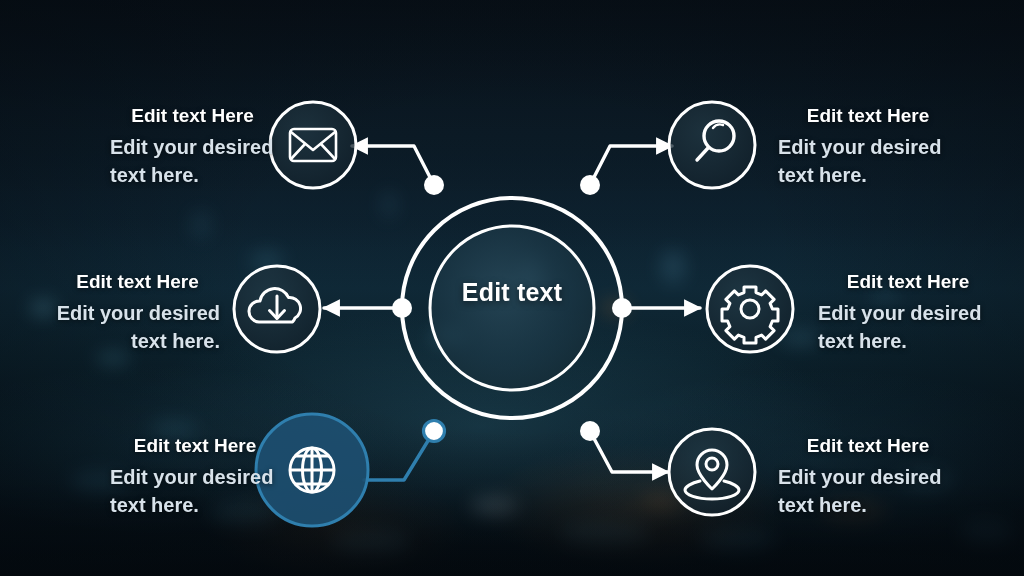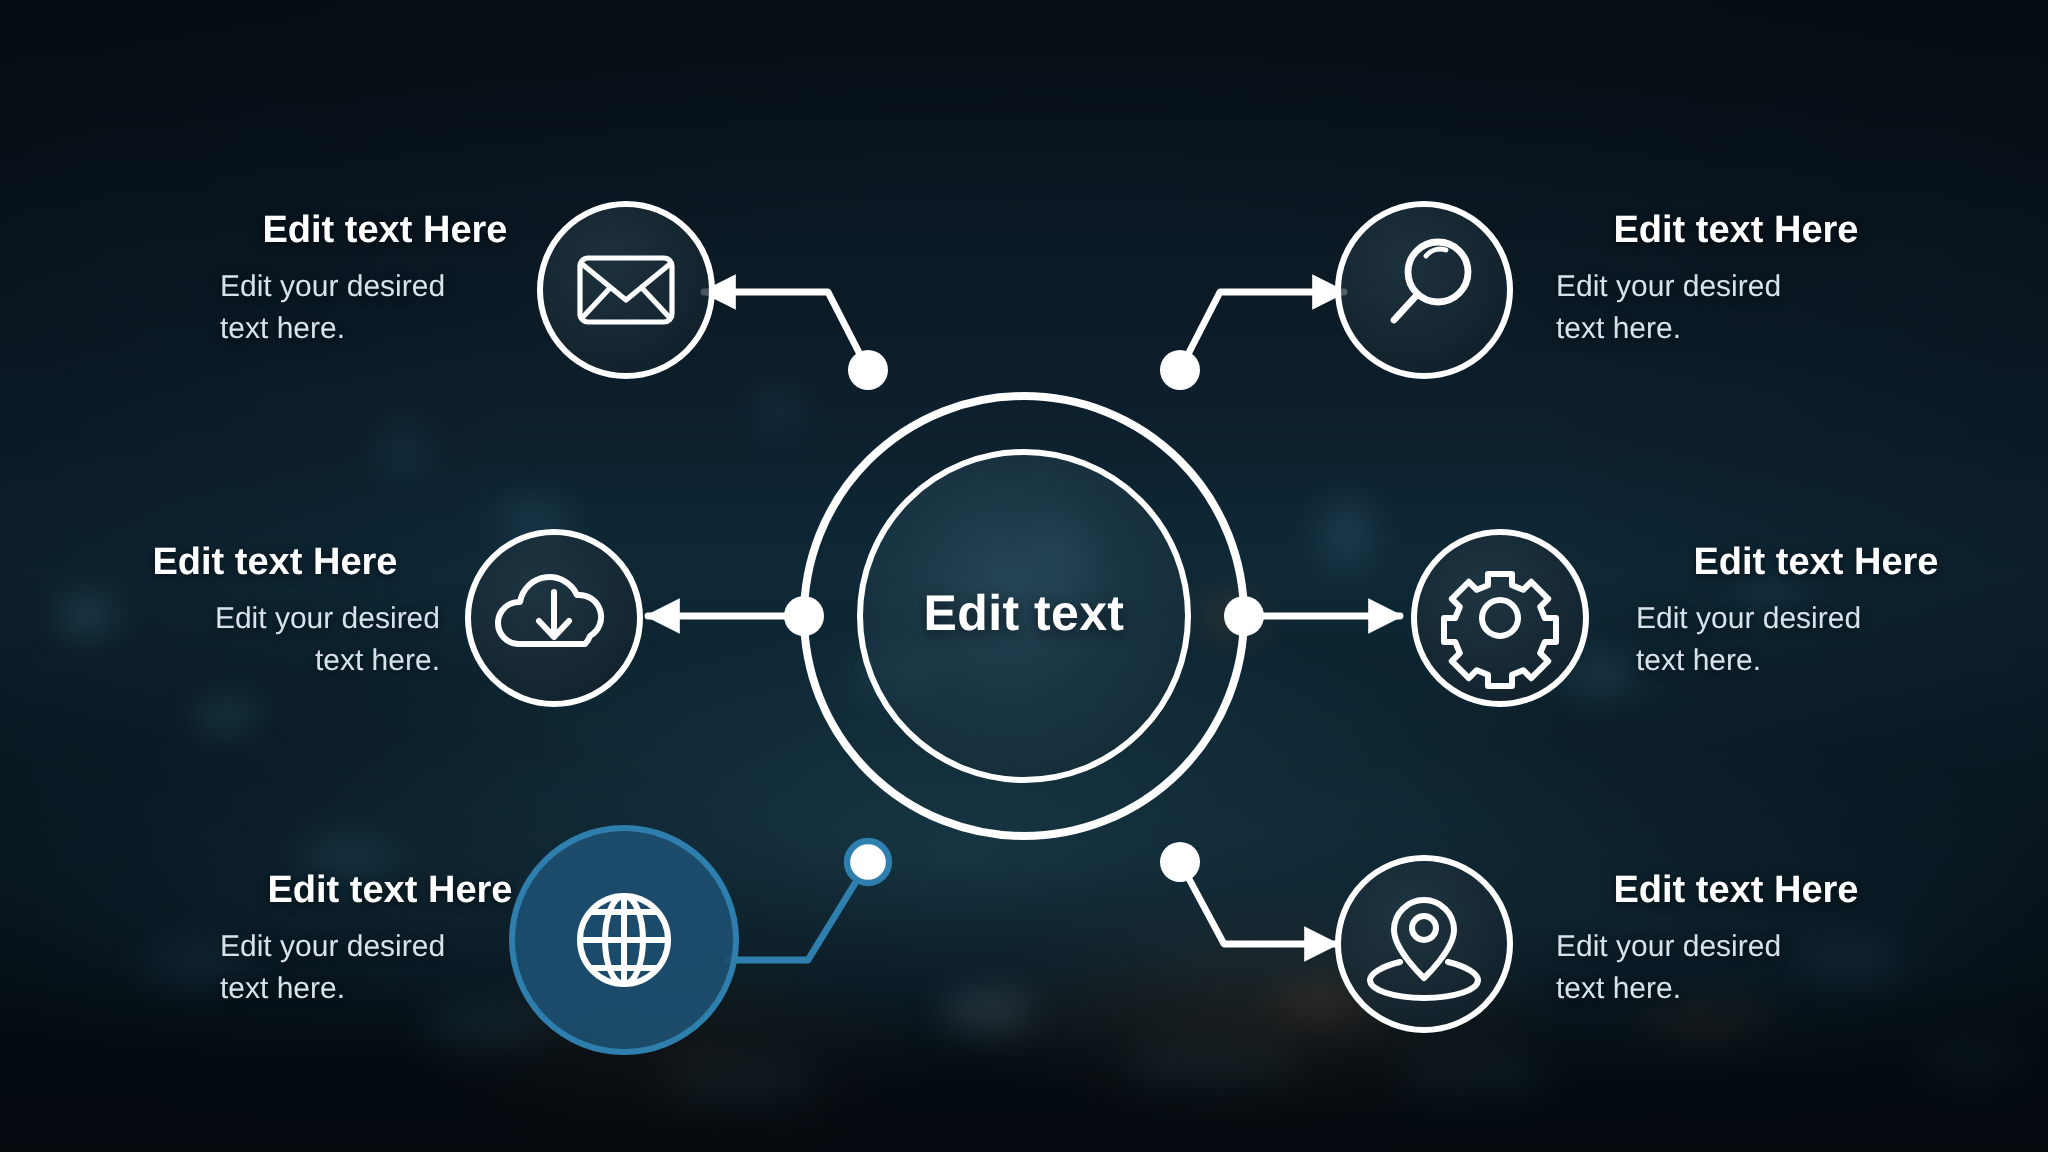--- a/index.html
+++ b/index.html
@@ -64,33 +64,32 @@
 
   
   .tblock{position:absolute;}
   .tblock .head{
     font-size:19px;font-weight:bold;color:#ffffff;
     line-height:1.25;white-space:nowrap;
     text-shadow:0 1px 5px rgba(0,0,0,.6);
     text-align:center;
   }
   .tblock .body{
-    font-size:15px;font-weight:400;color:#d8e2ea;
+    font-size:20px;font-weight:700;color:#d8e2ea;
     line-height:1.42;margin-top:5px;
     text-shadow:0 1px 5px rgba(0,0,0,.6);
   }
   .tblock.right-align{text-align:right;}
   .tblock.left-align{text-align:left;}
 
   .center-label{
     position:absolute;left:412px;top:276px;width:200px;
     text-align:center;color:#fff;font-size:25px;font-weight:bold;
     line-height:1.28;letter-spacing:.2px;
     text-shadow:0 2px 7px rgba(0,0,0,.55);
-    margin-top:15px;
   }
 </style>
 </head>
 <body>
 
 <div id="slide">
 
   <div class="bg-layer bg-base"></div>
   <div class="bg-layer bg-sky"></div>
 

